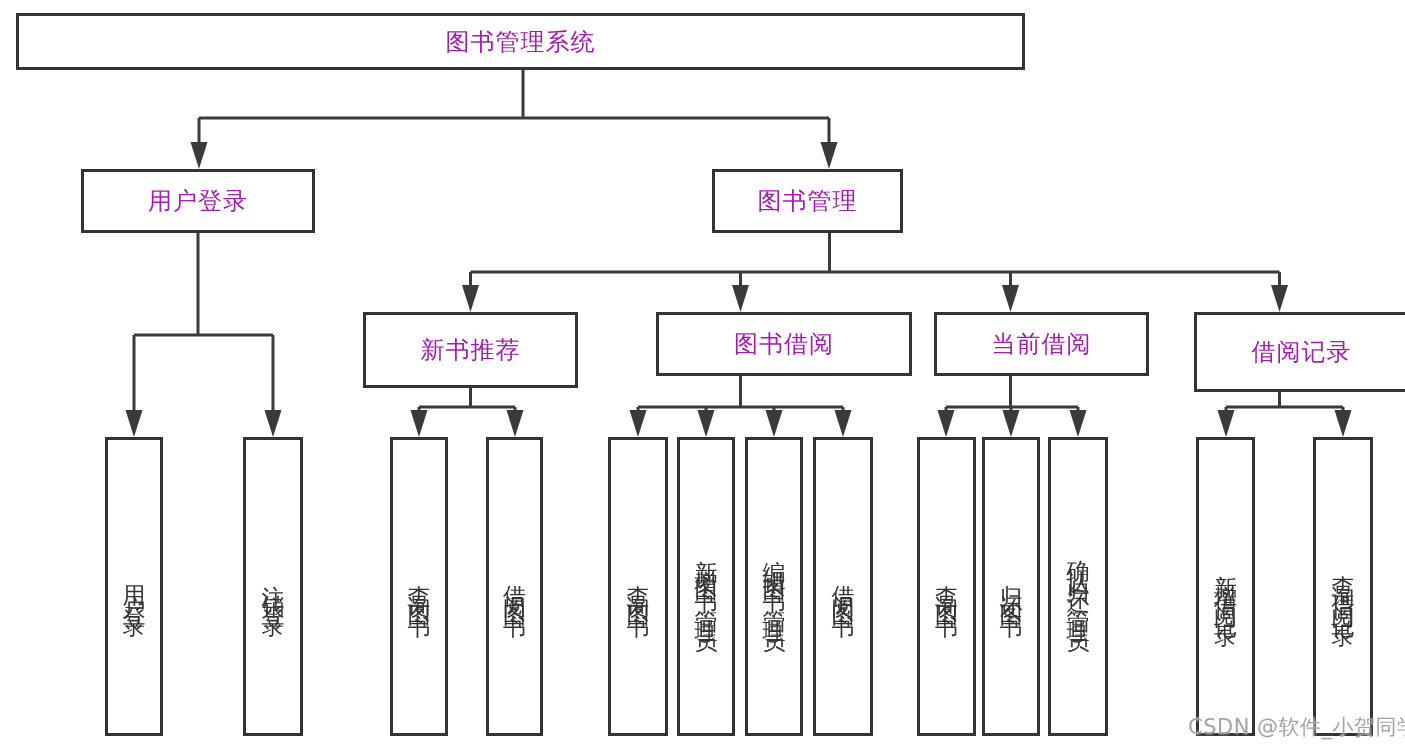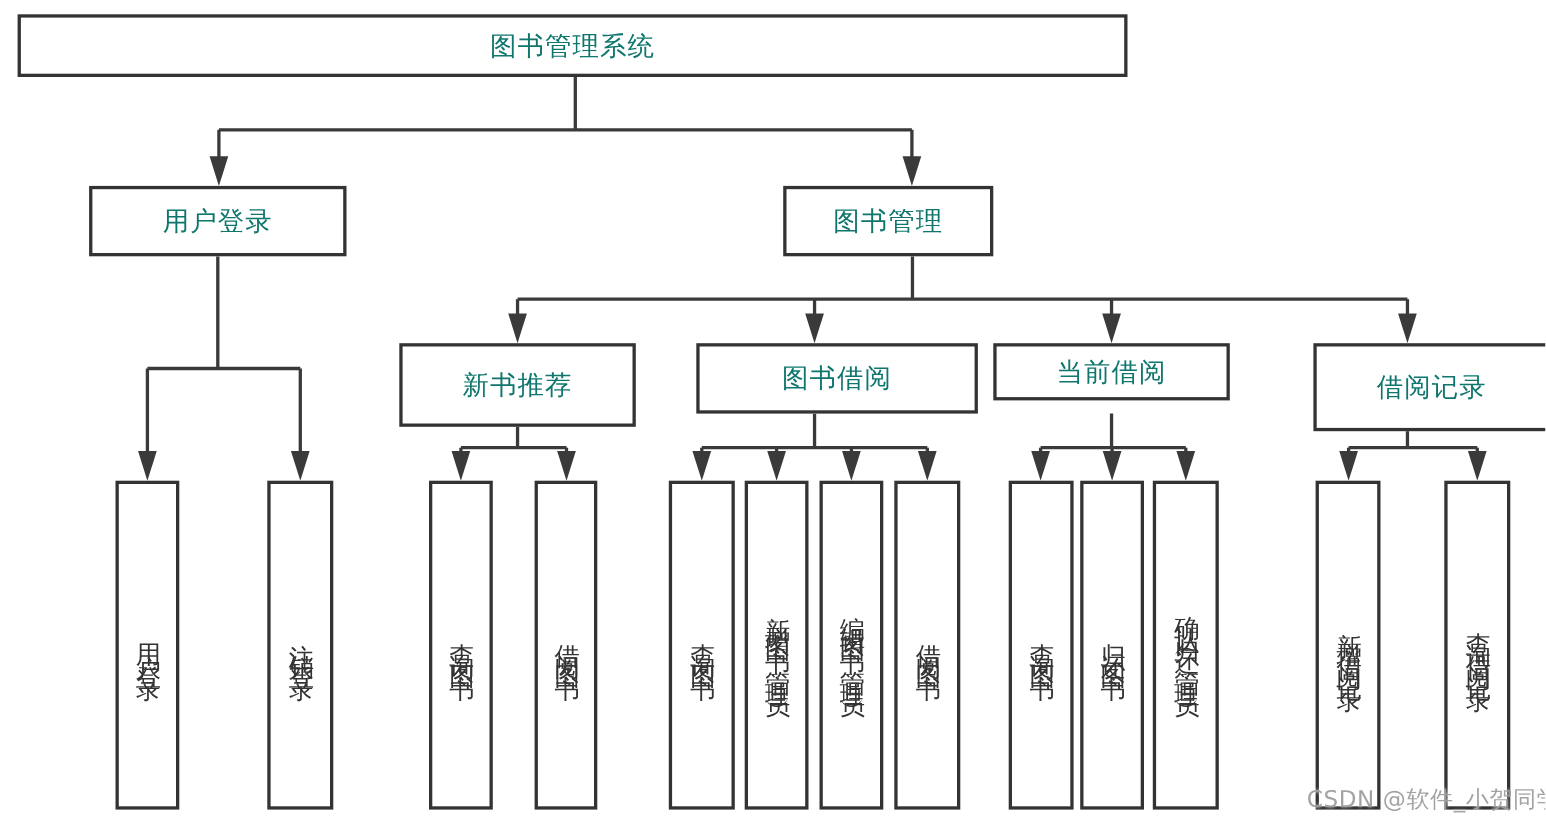--- a/index.html
+++ b/index.html
@@ -8,21 +8,21 @@
     font-family:"DejaVu Sans","Liberation Sans",sans-serif;
   }
   #conn{position:absolute;left:0;top:0;z-index:1;}
   .cline{stroke:#3a3a3a;stroke-width:3;fill:none;}
   .chead{fill:#3a3a3a;stroke:none;}
   .node{
     position:absolute;z-index:2;box-sizing:border-box;
     background:#ffffff;border:3px solid #333333;
     display:flex;align-items:center;justify-content:center;
   }
-  .hlabel{font-size:24px;color:#0f766e;letter-spacing:1px;white-space:nowrap;}
+  .hlabel{font-size:24px;color:#a21caf;letter-spacing:1px;white-space:nowrap;}
   .vlabel{
     writing-mode:vertical-rl;text-orientation:mixed;
     font-size:23px;line-height:1;letter-spacing:10px;color:#333333;
   }
   #watermark{
     position:absolute;left:1188px;top:713px;z-index:5;
     font-size:21px;color:rgba(158,158,158,0.95);letter-spacing:0.5px;white-space:nowrap;
     text-shadow:0 0 3px rgba(255,255,255,0.9);
   }
 </style>
@@ -86,24 +86,24 @@
   <div class="node" style="left:81px;top:169px;width:234px;height:64px">
     <span class="hlabel">用户登录</span>
   </div>
   <div class="node" style="left:712px;top:169px;width:191px;height:64px">
     <span class="hlabel">图书管理</span>
   </div>
 
   <div class="node" style="left:363px;top:312px;width:215px;height:76px">
     <span class="hlabel">新书推荐</span>
   </div>
-  <div class="node" style="left:633px;top:312px;width:256px;height:64px">
+  <div class="node" style="left:656px;top:312px;width:256px;height:64px">
     <span class="hlabel">图书借阅</span>
   </div>
-  <div class="node" style="left:903px;top:312px;width:215px;height:52px">
+  <div class="node" style="left:934px;top:312px;width:215px;height:64px">
     <span class="hlabel">当前借阅</span>
   </div>
   <div class="node" style="left:1194px;top:312px;width:215px;height:80px">
     <span class="hlabel">借阅记录</span>
   </div>
 
   <div class="node" style="left:105px;top:437px;width:58px;height:299px">
     <span class="vlabel">用户登录</span>
   </div>
   <div class="node" style="left:243px;top:437px;width:60px;height:299px">

